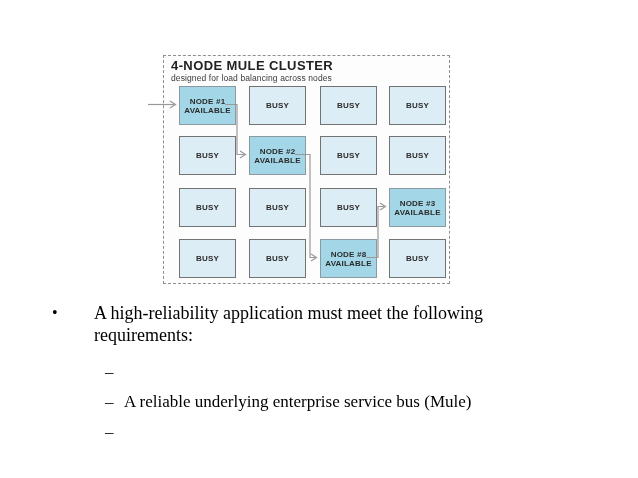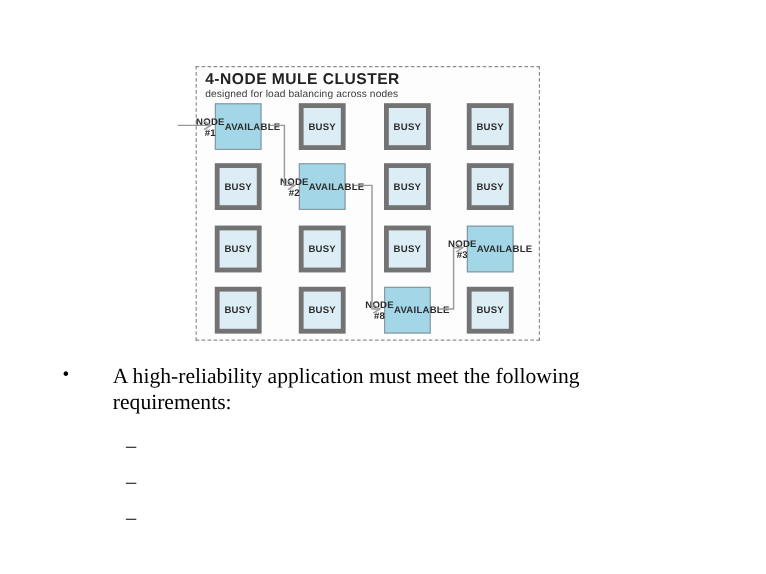--- a/index.html
+++ b/index.html
@@ -23,28 +23,28 @@
   }
   .cluster-header{padding:3px 0 0 7px;}
   .cluster-title{
     font-size:13px;font-weight:bold;color:#222;
     letter-spacing:0.4px;line-height:14px;
   }
   .cluster-subtitle{
     font-size:8.5px;color:#3a3a3a;line-height:10px;letter-spacing:0.1px;
   }
   .node{
-    position:absolute;width:39px;height:39px;
+    position:absolute;width:57px;height:39px;
     box-sizing:border-box;
-    display:flex;flex-direction:row;align-items:center;justify-content:center;
+    display:flex;flex-direction:column;align-items:center;justify-content:center;
     font-size:8px;font-weight:bold;color:#2b2b2b;
     line-height:9px;text-align:center;letter-spacing:0.2px;
   }
   .node span{display:block;}
-  .node.busy{background:#ddedf5;border:4px solid #737373;}
+  .node.busy{background:#ddedf5;border:1px solid #737373;}
   .node.available{background:#a3d7e8;border:1px solid #8a9aa0;}
   .c0{left:15px}.c1{left:85px}.c2{left:156px}.c3{left:225px}
   .r0{top:30px}.r1{top:80px}.r2{top:132px}.r3{top:183px}
   .connectors{position:absolute;left:0;top:0;pointer-events:none;}
   
   .content{
     position:absolute;left:52px;top:302px;width:560px;
     font-family:"Liberation Serif",serif;color:#000;
   }
   .l1{display:flex;font-size:18px;line-height:22px;}
@@ -146,20 +146,21 @@
     <div class="l1">
       <span class="marker">•</span>
       <span class="text">A high-reliability application must meet the following requirements:</span>
     </div>
     <div class="l2-list">
       <div class="l2">
         <span class="marker">–</span>
       </div>
       <div class="l2">
         <span class="marker">–</span>
+        <span class="text">A reliable underlying enterprise service bus (Mule)</span>
       </div>
       <div class="l2">
         <span class="marker">–</span>
       </div>
     </div>
   </div>
 
 </div>
 
 </body></html>

